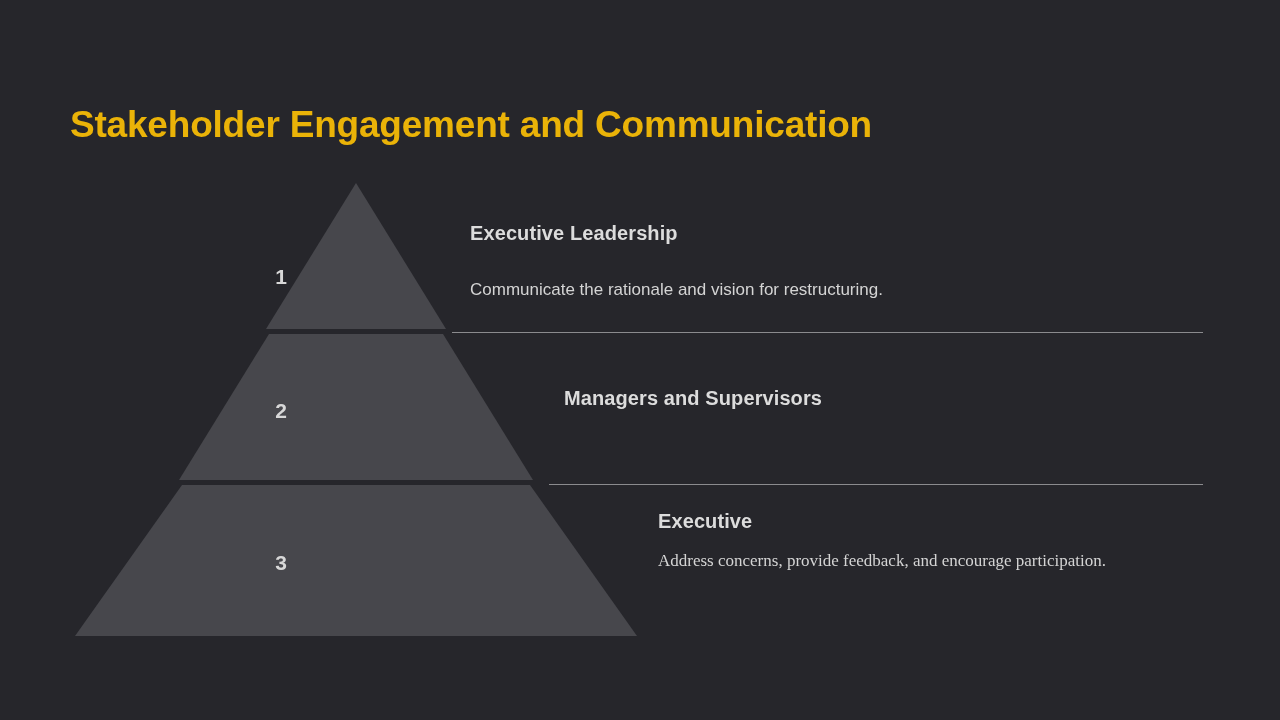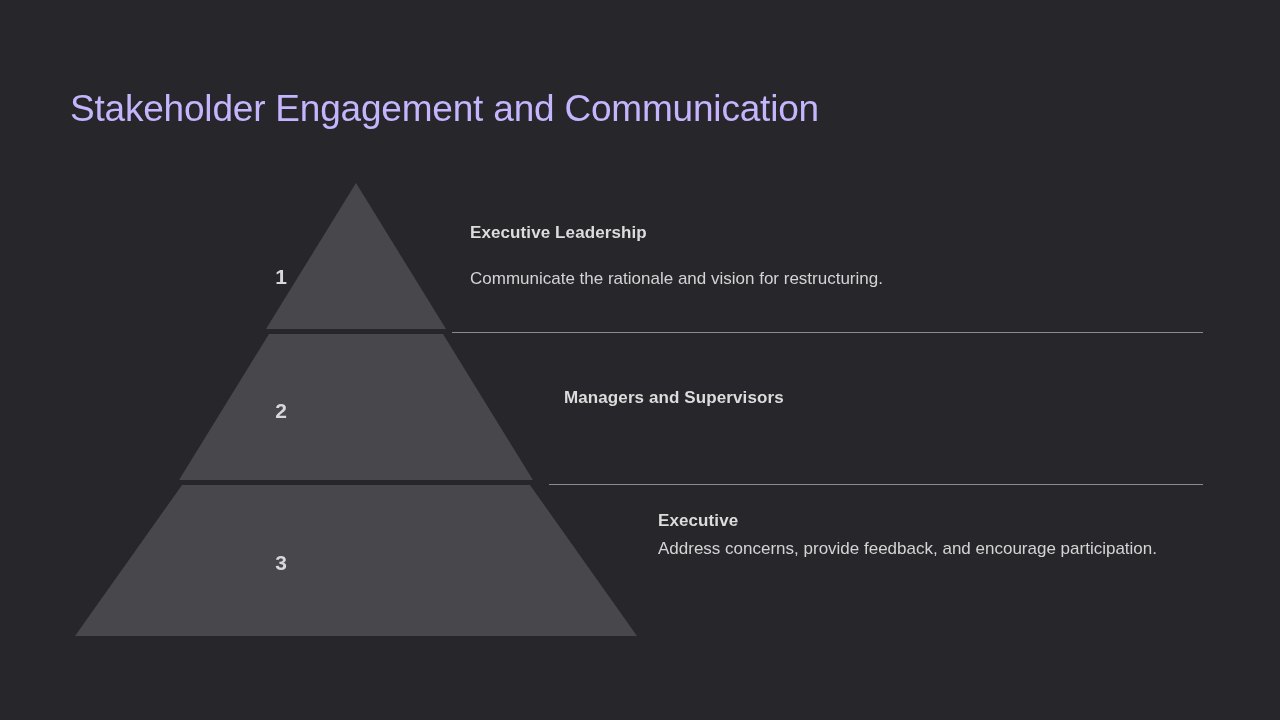--- a/index.html
+++ b/index.html
@@ -22,24 +22,24 @@
     inset: 0;
     width: 1280px;
     height: 720px;
     background: #26262b;
   }
 
   
   .slide-title {
     position: absolute;
     left: 70px;
-    top: 88px;
+    top: 104px;
     font-size: 37px;
-    font-weight: normal;
-    color: #c4b5fd;
+    font-weight: bold;
+    color: #eab308;
     letter-spacing: -0.2px;
     white-space: nowrap;
   }
 
   
   .pyramid {
     position: absolute;
     left: 75px;
     top: 183px;
     width: 562px;
@@ -65,42 +65,42 @@
   }
   .tier-number.n1 { left: 251px; top: 265px; }
   .tier-number.n2 { left: 251px; top: 399px; }
   .tier-number.n3 { left: 251px; top: 551px; }
 
   
   .tier-text {
     position: absolute;
   }
   .tier-text .tier-heading {
-    font-size: 17px;
+    font-size: 20px;
     font-weight: bold;
     color: #dcdcdc;
     letter-spacing: 0.1px;
     margin-bottom: 0;
     line-height: 22px;
   }
   .tier-text .tier-desc {
     font-size: 17px;
     font-weight: normal;
     color: #d4d4d4;
     line-height: 33px;
     max-width: 520px;
   }
 
   .tier-text.t1 { left: 470px; top: 222px; }
   .tier-text.t2 { left: 564px; top: 387px; }
   .tier-text.t3 { left: 658px; top: 510px; }
 
   .tier-text.t1 .tier-desc,
-  .tier-text.t2 .tier-desc { margin-top: 18px; }
-  .tier-text.t3 .tier-desc { max-width: 500px; }
+  .tier-text.t2 .tier-desc { margin-top: 29px; }
+  .tier-text.t3 .tier-desc { margin-top: 12px; max-width: 500px; font-family: Liberation Serif, serif; }
 
   
   .divider {
     position: absolute;
     height: 1px;
     background: #8b8b8e;
   }
   .divider.d1 { left: 452px; top: 332px; width: 751px; }
   .divider.d2 { left: 549px; top: 484px; width: 654px; }
 </style>

